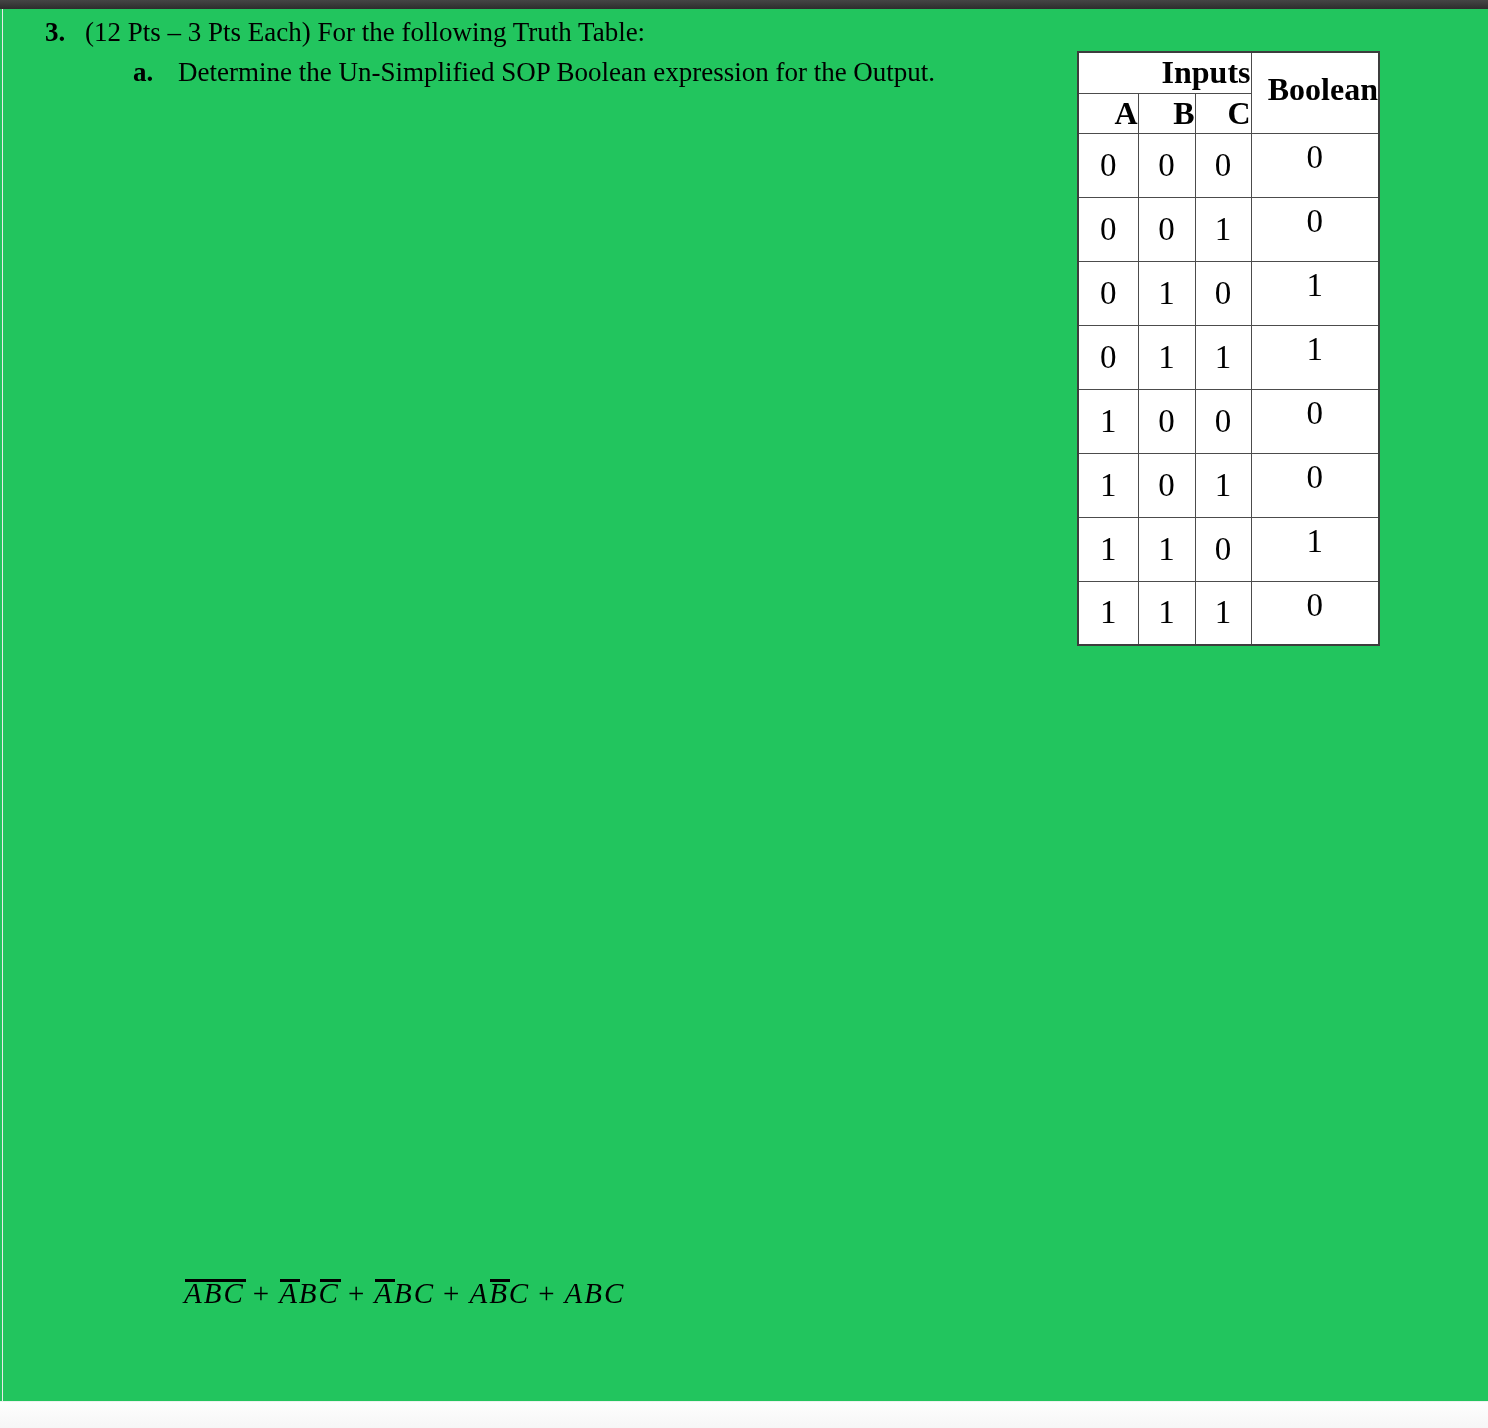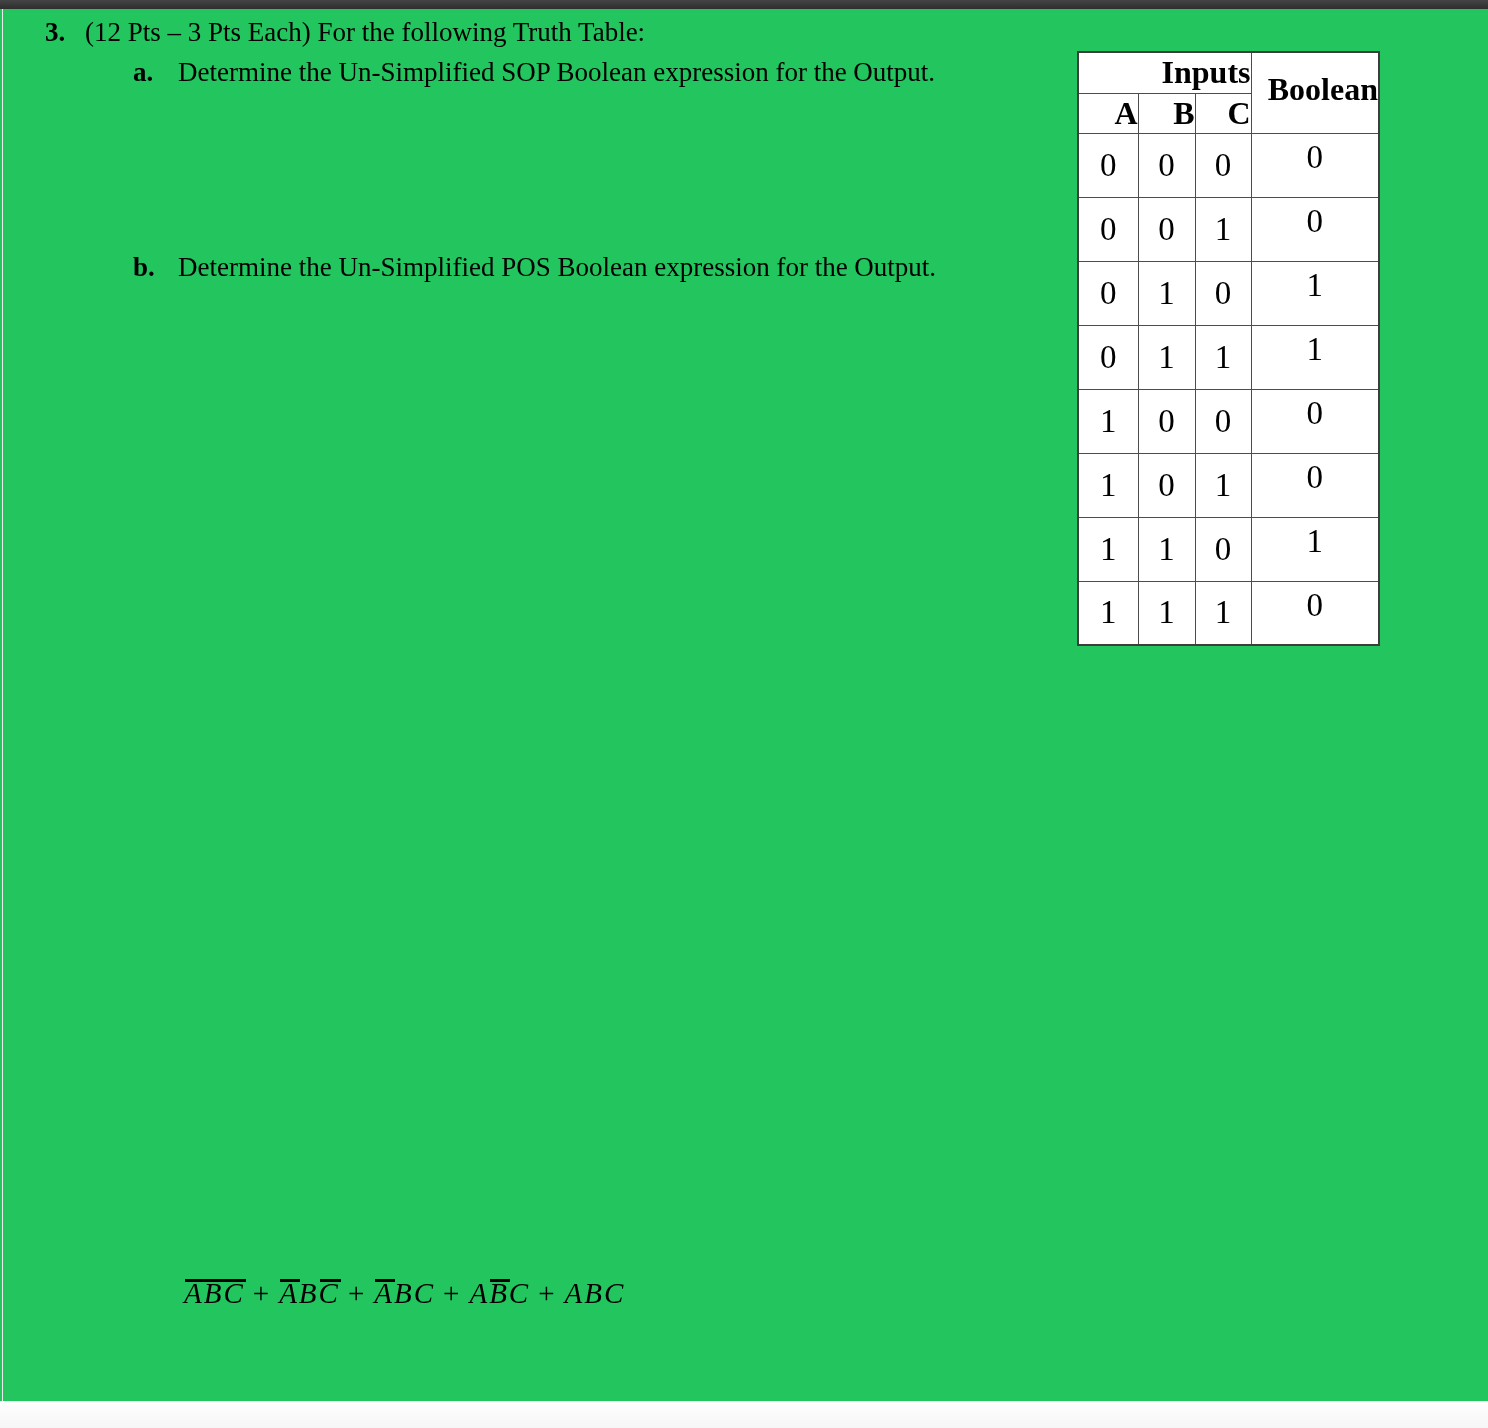--- a/index.html
+++ b/index.html
@@ -95,23 +95,20 @@
   <div class="left-edge"></div>
 
   <div class="line qline" style="top:17px">
     <span class="num">3.</span><span>(12 Pts – 3 Pts Each) For the following Truth Table:</span>
   </div>
 
   <div class="line item" style="top:57px">
     <span class="letter">a.</span><span>Determine the Un-Simplified SOP Boolean expression for the Output.</span>
   </div>
 
-  <div class="line item" style="top:252px">
-    <span class="letter">b.</span><span>Determine the Un-Simplified POS Boolean expression for the Output.</span>
-  </div>
 
 
 
   <table class="truth">
     <colgroup>
       <col class="ca">
         <col class="cb">
         <col class="cc">
         <col class="co">
     </colgroup>

